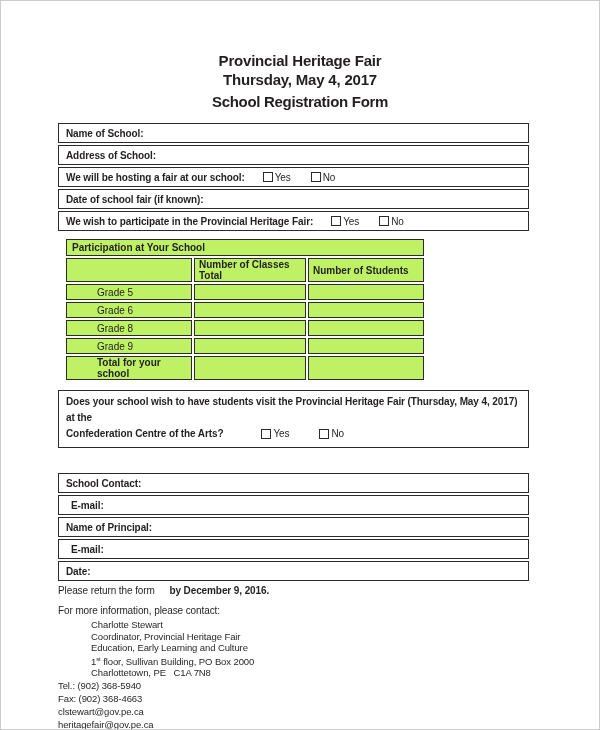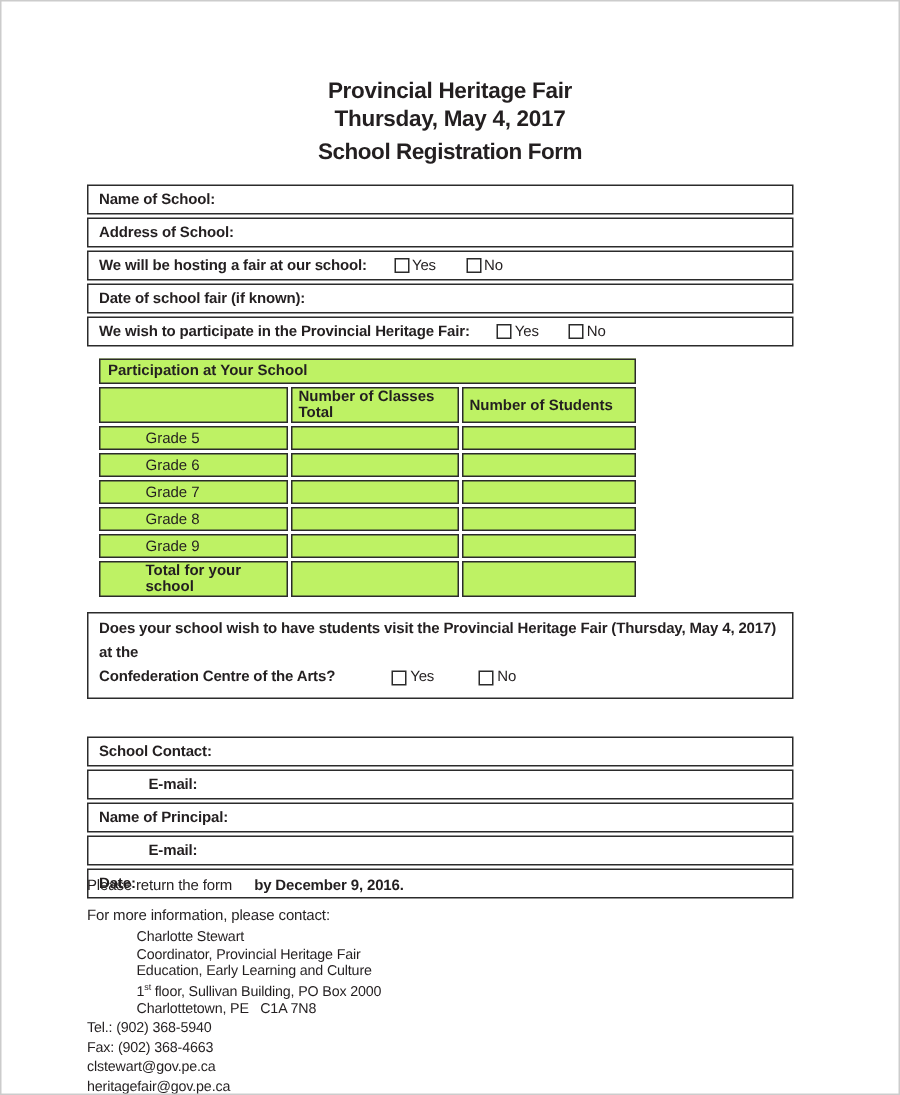--- a/index.html
+++ b/index.html
@@ -67,21 +67,21 @@
     font-size:10px; font-weight:700;
     line-height:16px;
     letter-spacing:-0.1px;
   }
   .q-line2 { display:flex; align-items:center; }
   .q-cb-gap1 { margin-left:38px; }
   .q-cb-gap2 { margin-left:30px; }
 
   
   .contact-wrap { margin-top:25px; }
-  .indent { padding-left:40px;gap:44px; }
+  .indent { padding-left:12px;gap:44px; }
   .split-row { padding:0; }
   .split-left {
     box-sizing:border-box;
     width:260px; height:100%;
     display:flex; align-items:center;
     padding:0 7px;
     border-right:1px solid #2b2b2b;
   }
   .split-right {
     flex:1; height:100%;
@@ -171,25 +171,20 @@
       <td class="row-label">Grade 5</td>
       <td></td>
       <td></td>
     </tr>
     <tr>
       <td class="row-label">Grade 6</td>
       <td></td>
       <td></td>
     </tr>
     <tr>
-      <td class="row-label">Grade 7</td>
-      <td></td>
-      <td></td>
-    </tr>
-    <tr>
       <td class="row-label">Grade 8</td>
       <td></td>
       <td></td>
     </tr>
     <tr>
       <td class="row-label">Grade 9</td>
       <td></td>
       <td></td>
     </tr>
     <tr>

